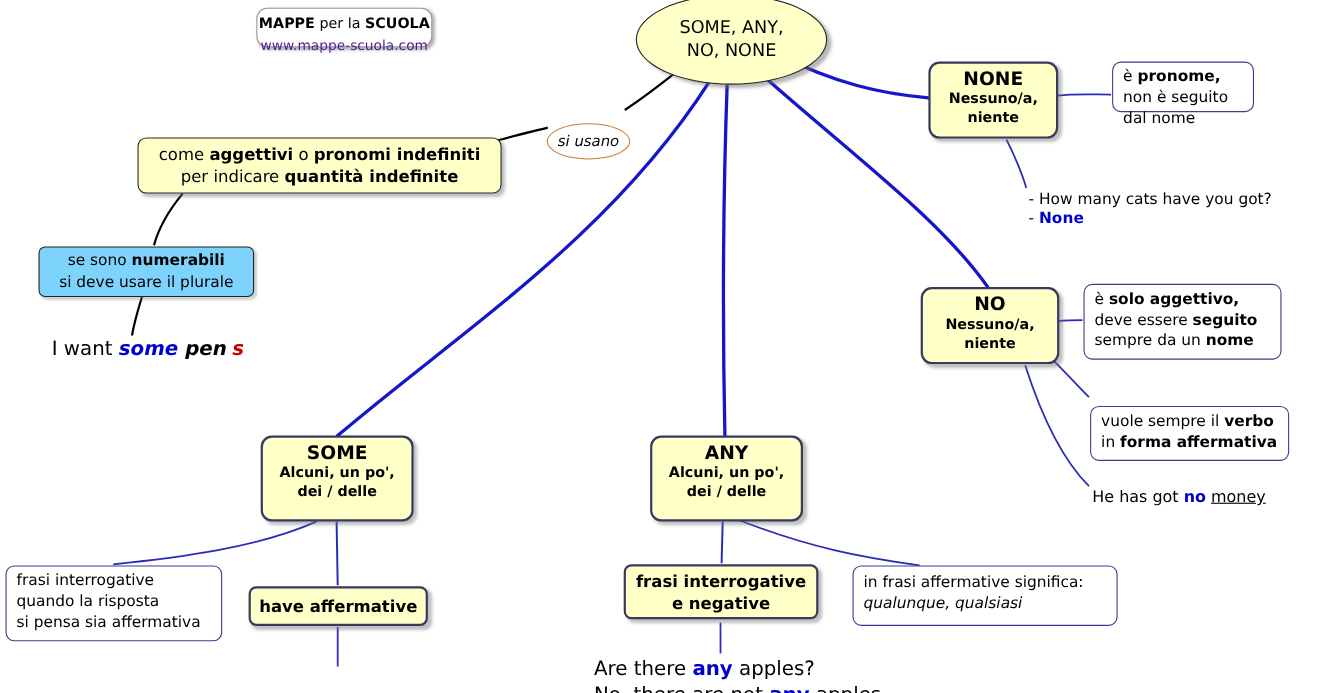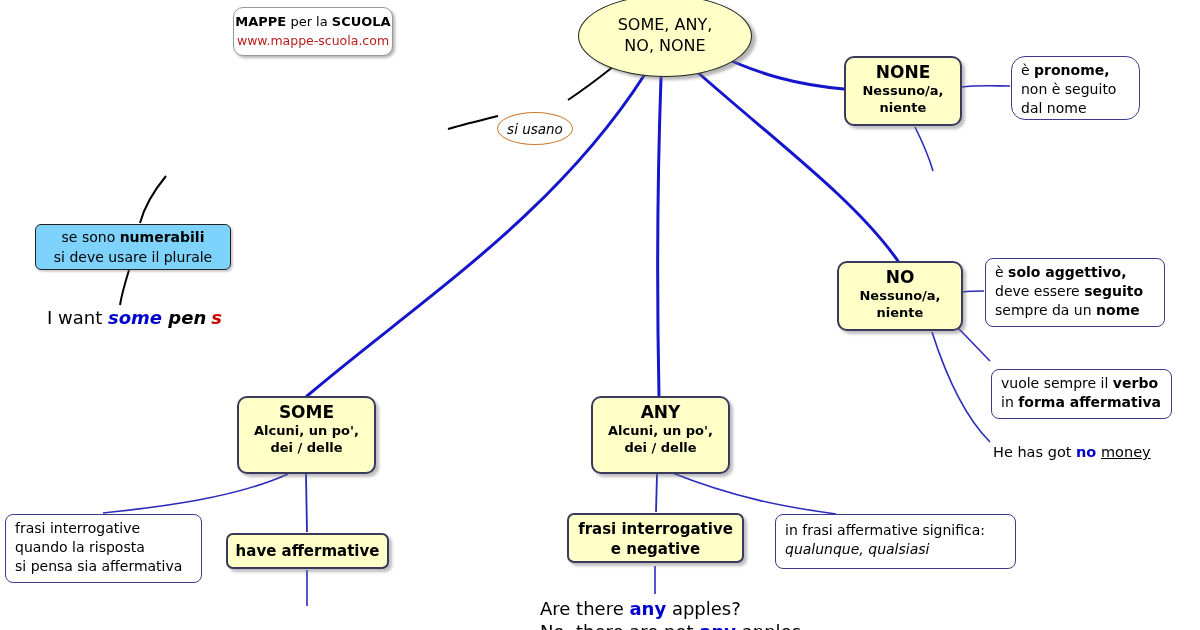--- a/index.html
+++ b/index.html
@@ -33,26 +33,26 @@
     display:flex; flex-direction:column; align-items:center; justify-content:center;
     font-size:16px; line-height:1.3; text-align:center;
     box-shadow:4px 3px 3px rgba(110,110,110,0.5);
   }
   .ellipse-small {
     left:497px; top:112px; width:76px; height:33px;
     background:#ffffff; border:1.6px solid #cc7a29; border-radius:50%;
     display:flex; align-items:center; justify-content:center; font-size:13.5px;font-style:italic;
   }
   .logo-box {
-    left:233px; top:7px; width:160px; height:49px;
+    left:233px; top:7px; width:160px; height:36px;
     background:#ffffff; border:1px solid #999999; border-radius:10px;
     box-shadow:2px 2px 3px rgba(0,0,0,0.3); text-align:center;
     font-size:13px; line-height:1.45; padding-top:5px;
   }
-  .logo-url { color:#b91c1c; font-size:12.5px; }
+  .logo-url { color:#4c1d95; font-size:12.5px; }
   .usage {
     left:125px; top:125px; width:331px; height:51px;
     border:1.6px solid #2a2a2a; border-radius:8px; text-align:center;
     font-size:15px; line-height:1.35; padding-top:4px;
   }
   .ex { position:absolute; font-size:18px; line-height:1.3; white-space:nowrap; }
   .b { font-weight:bold; }
   .it { font-style:italic; }
   .blue { color:#0000cc; }
   .red { color:#cc0000; }
@@ -100,42 +100,50 @@
 
   <div class="abs ellipse-main">
     <div>SOME, ANY,</div>
     <div>NO, NONE</div>
   </div>
 
   <div class="abs ellipse-small">
     <span>si usano</span>
   </div>
 
+  <div class="abs yellow shadow usage">
+    <div><span>come </span><span class="b">aggettivi</span><span> o </span><span class="b">pronomi indefiniti</span></div>
+    <div><span>per indicare </span><span class="b">quantità indefinite</span></div>
+  </div>
 
   <div class="abs black-box" style="left:35px; top:224px; width:196px; height:46px;">
     <div><span>se sono </span><span class="b">numerabili</span></div>
     <div>si deve usare il plurale</div>
   </div>
 
   <div class="ex" style="left:47px; top:306px;">
     <span>I want </span><span class="b it blue">some</span><span class="b it"> pen</span><span class="b it red seg-s">s</span>
   </div>
 
   <div class="abs yellow shadow node" style="left:844px; top:56px; width:118px; height:70px;">
     <div class="title">NONE</div>
     <div class="sub">Nessuno/a,</div>
     <div class="sub">niente</div>
   </div>
 
-  <div class="abs white-box" style="left:1011px; top:56px; width:129px; height:64px;border-radius:14px;">
+  <div class="abs white-box" style="left:1011px; top:56px; width:129px; height:46px;">
     <div><span>è </span><span class="b">pronome,</span></div>
     <div>non è seguito</div>
     <div>dal nome</div>
   </div>
 
+  <div class="ex" style="left:935px; top:172px; font-size:14px;">
+    <div>- How many cats have you got?</div>
+    <div><span>- </span><span class="b blue">None</span></div>
+  </div>
 
   <div class="abs yellow shadow node" style="left:837px; top:261px; width:126px; height:70px;">
     <div class="title">NO</div>
     <div class="sub">Nessuno/a,</div>
     <div class="sub">niente</div>
   </div>
 
   <div class="abs white-box" style="left:985px; top:258px; width:180px; height:69px;">
     <div><span>è </span><span class="b">solo aggettivo,</span></div>
     <div><span>deve essere </span><span class="b">seguito</span></div>

